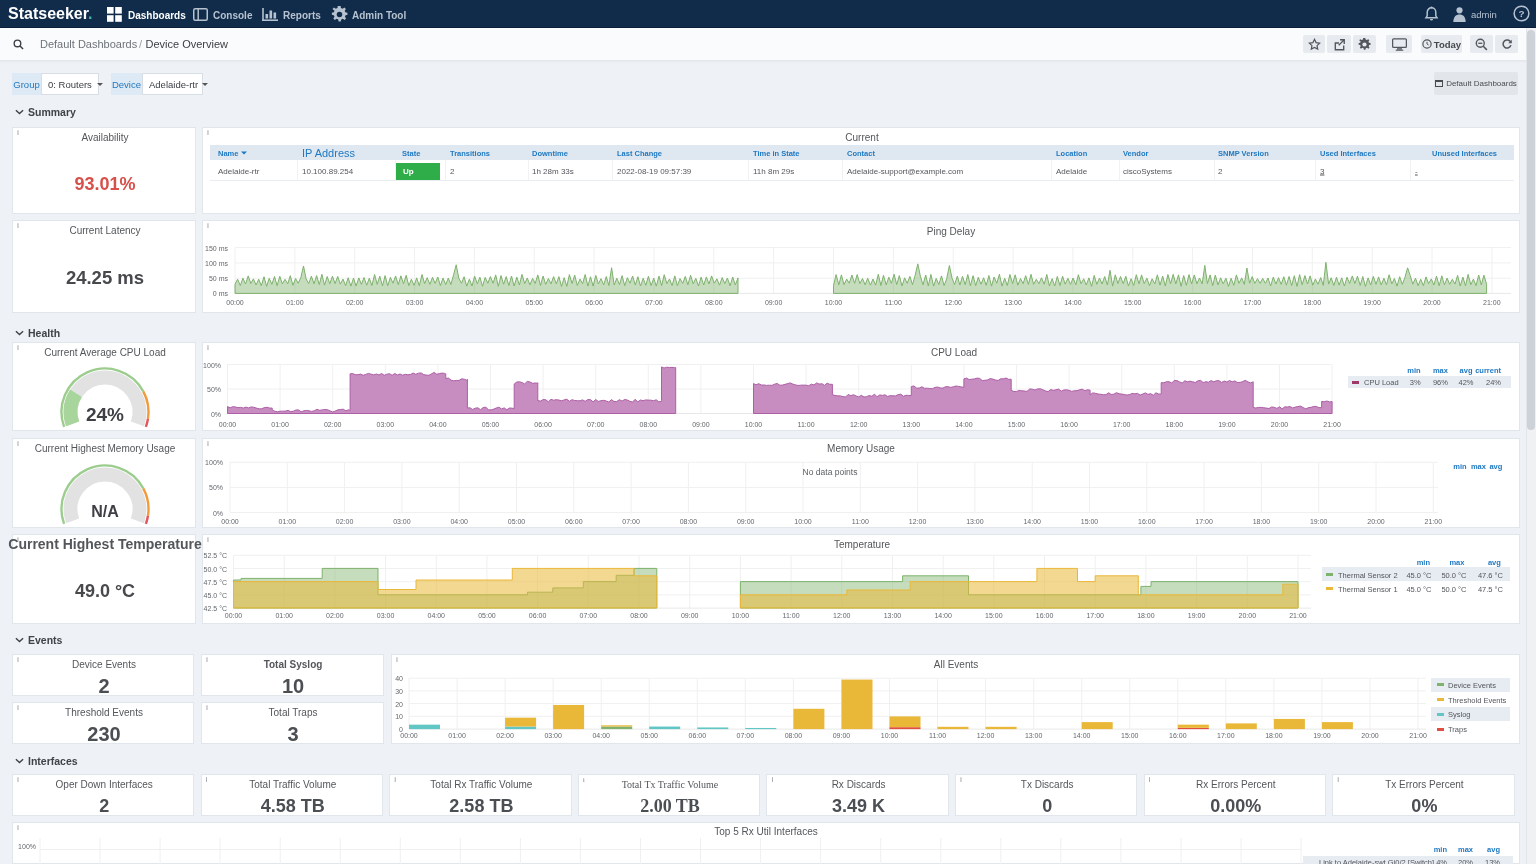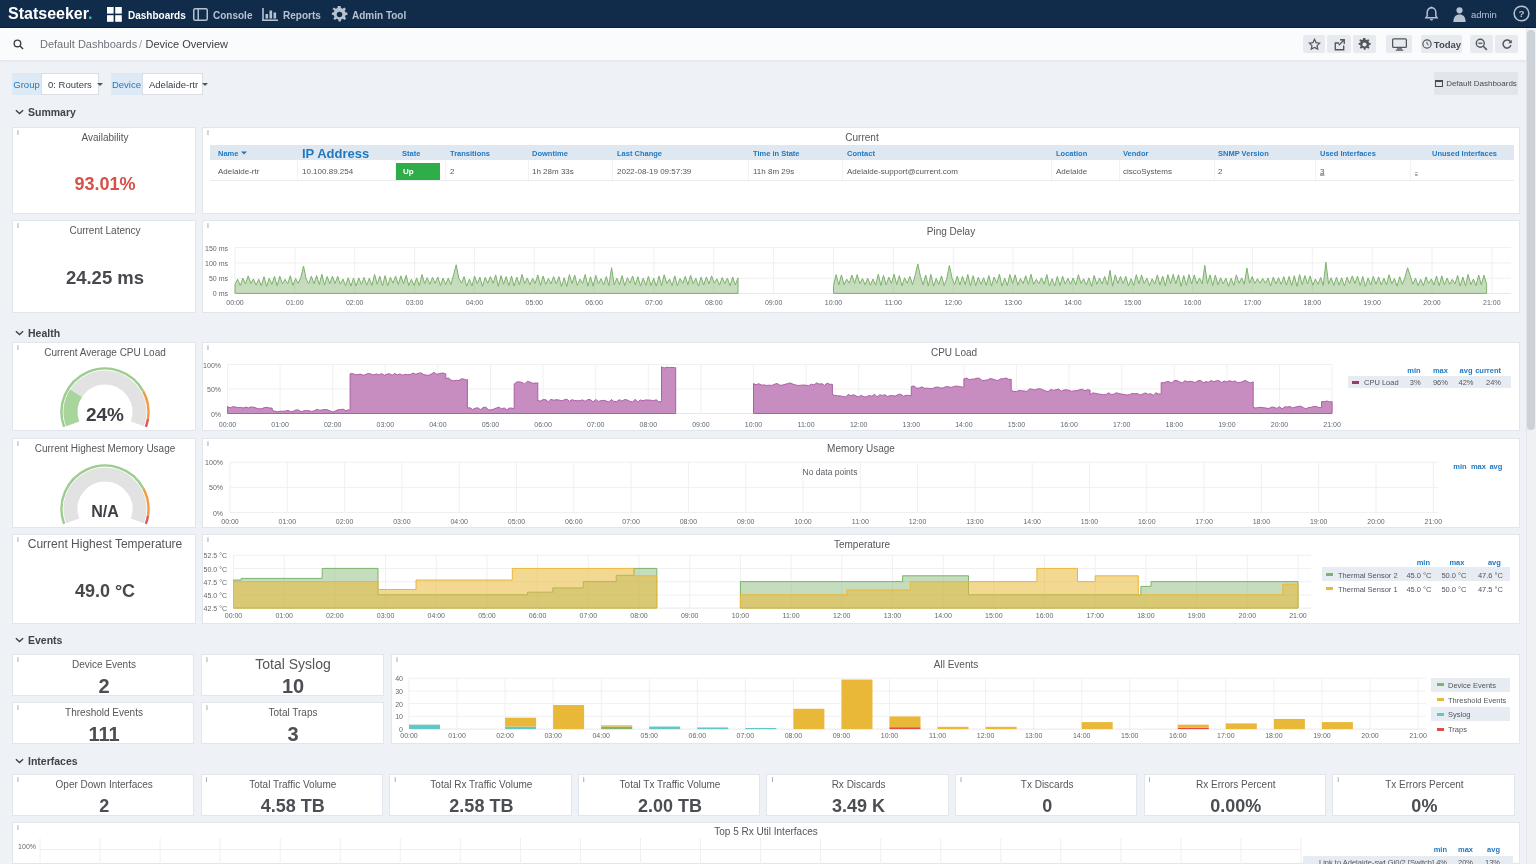--- a/index.html
+++ b/index.html
@@ -121,33 +121,33 @@
     <div style="position:absolute;left:4px;top:1px;font-size:7px;color:#a8adb3;font-weight:bold;">i</div>
     <div style="position:absolute;left:92px;top:9px;transform:translate(-50%,-50%);font-size:10px;color:#53565a;font-weight:500;white-space:nowrap;">Availability</div>
     <div style="position:absolute;left:92px;top:56px;transform:translate(-50%,-50%);font-size:18px;color:#d75049;font-weight:bold;white-space:nowrap;">93.01%</div>
   </div>
 <div style="position:absolute;left:202px;top:127px;width:1318px;height:87px;background:#fff;border:1px solid #e1e6ec;box-sizing:border-box;">
     <div style="position:absolute;left:4px;top:1px;font-size:7px;color:#a8adb3;font-weight:bold;">i</div>
     <div style="position:absolute;left:659px;top:9px;transform:translate(-50%,-50%);font-size:10px;color:#53565a;font-weight:500;white-space:nowrap;">Current</div>
     <div style="position:absolute;left:6.5px;top:17px;width:1304px;height:14.5px;background:#dfe8f0;"></div>
     <div style="position:absolute;left:15px;top:24.5px;transform:translateY(-50%);font-size:7.5px;color:#1f78c1;font-weight:bold;white-space:nowrap;">Name<span style="display:inline-block;margin-left:3px;width:0;height:0;border-left:3px solid transparent;border-right:3px solid transparent;border-top:3.5px solid #1f78c1;vertical-align:middle;"></span></div>
     <div style="position:absolute;left:15px;top:43px;transform:translateY(-50%);font-size:8px;color:#53565b;font-weight:normal;white-space:nowrap;">Adelaide-rtr</div>
-    <div style="position:absolute;left:99px;top:24.5px;transform:translateY(-50%);font-size:13px;color:#1f78c1;font-weight:bold;white-space:nowrap;">IP Address</div>
+    <div style="position:absolute;left:99px;top:24.5px;transform:translateY(-50%);font-size:11px;color:#1f78c1;font-weight:normal;white-space:nowrap;">IP Address</div>
     <div style="position:absolute;left:99px;top:43px;transform:translateY(-50%);font-size:8px;color:#53565b;font-weight:normal;white-space:nowrap;">10.100.89.254</div>
     <div style="position:absolute;left:199px;top:25px;transform:translateY(-50%);font-size:7.5px;color:#1f78c1;font-weight:bold;white-space:nowrap;">State</div>
     <div style="position:absolute;left:247px;top:24.5px;transform:translateY(-50%);font-size:7.5px;color:#1f78c1;font-weight:bold;white-space:nowrap;">Transitions</div>
     <div style="position:absolute;left:247px;top:43px;transform:translateY(-50%);font-size:8px;color:#53565b;font-weight:normal;white-space:nowrap;">2</div>
     <div style="position:absolute;left:329px;top:24.5px;transform:translateY(-50%);font-size:7.5px;color:#1f78c1;font-weight:bold;white-space:nowrap;">Downtime</div>
     <div style="position:absolute;left:329px;top:43px;transform:translateY(-50%);font-size:8px;color:#53565b;font-weight:normal;white-space:nowrap;">1h 28m 33s</div>
     <div style="position:absolute;left:414px;top:24.5px;transform:translateY(-50%);font-size:7.5px;color:#1f78c1;font-weight:bold;white-space:nowrap;">Last Change</div>
     <div style="position:absolute;left:414px;top:43px;transform:translateY(-50%);font-size:8px;color:#53565b;font-weight:normal;white-space:nowrap;">2022-08-19 09:57:39</div>
     <div style="position:absolute;left:550px;top:24.5px;transform:translateY(-50%);font-size:7.5px;color:#1f78c1;font-weight:bold;white-space:nowrap;">Time in State</div>
     <div style="position:absolute;left:550px;top:43px;transform:translateY(-50%);font-size:8px;color:#53565b;font-weight:normal;white-space:nowrap;">11h 8m 29s</div>
     <div style="position:absolute;left:644px;top:24.5px;transform:translateY(-50%);font-size:7.5px;color:#1f78c1;font-weight:bold;white-space:nowrap;">Contact</div>
-    <div style="position:absolute;left:644px;top:43px;transform:translateY(-50%);font-size:8px;color:#53565b;font-weight:normal;white-space:nowrap;">Adelaide-support@current.com</div>
+    <div style="position:absolute;left:644px;top:43px;transform:translateY(-50%);font-size:8px;color:#53565b;font-weight:normal;white-space:nowrap;">Adelaide-support@example.com</div>
     <div style="position:absolute;left:853px;top:24.5px;transform:translateY(-50%);font-size:7.5px;color:#1f78c1;font-weight:bold;white-space:nowrap;">Location</div>
     <div style="position:absolute;left:853px;top:43px;transform:translateY(-50%);font-size:8px;color:#53565b;font-weight:normal;white-space:nowrap;">Adelaide</div>
     <div style="position:absolute;left:920px;top:24.5px;transform:translateY(-50%);font-size:7.5px;color:#1f78c1;font-weight:bold;white-space:nowrap;">Vendor</div>
     <div style="position:absolute;left:920px;top:43px;transform:translateY(-50%);font-size:8px;color:#53565b;font-weight:normal;white-space:nowrap;">ciscoSystems</div>
     <div style="position:absolute;left:1015px;top:24.5px;transform:translateY(-50%);font-size:7.5px;color:#1f78c1;font-weight:bold;white-space:nowrap;">SNMP Version</div>
     <div style="position:absolute;left:1015px;top:43px;transform:translateY(-50%);font-size:8px;color:#53565b;font-weight:normal;white-space:nowrap;">2</div>
     <div style="position:absolute;left:1117px;top:24.5px;transform:translateY(-50%);font-size:7.5px;color:#1f78c1;font-weight:bold;white-space:nowrap;">Used Interfaces</div>
     <div style="position:absolute;left:1117px;top:43px;transform:translateY(-50%);font-size:8px;color:#53565b;font-weight:normal;white-space:nowrap;"><span style="text-decoration:underline;">3</span></div>
     <div style="position:absolute;left:1229px;top:24.5px;transform:translateY(-50%);font-size:7.5px;color:#1f78c1;font-weight:bold;white-space:nowrap;">Unused Interfaces</div>
     <div style="position:absolute;left:1212px;top:43px;transform:translateY(-50%);font-size:8px;color:#53565b;font-weight:normal;white-space:nowrap;"><span style="text-decoration:underline;">-</span></div>
@@ -378,21 +378,21 @@
     <div style="position:absolute;left:1115.7px;top:81.5px;transform:translate(-50%,-50%);font-size:7px;color:#63676d;font-weight:normal;white-space:nowrap;">19:00</div>
     <div style="position:absolute;left:1173.0px;top:81.5px;transform:translate(-50%,-50%);font-size:7px;color:#63676d;font-weight:normal;white-space:nowrap;">20:00</div>
     <div style="position:absolute;left:1230.3px;top:81.5px;transform:translate(-50%,-50%);font-size:7px;color:#63676d;font-weight:normal;white-space:nowrap;">21:00</div>
     <div style="position:absolute;left:627px;top:33px;transform:translate(-50%,-50%);font-size:8.5px;color:#5a5e63;font-weight:normal;white-space:nowrap;">No data points</div>
     <div style="position:absolute;right:52.299999999999955px;top:27px;transform:translateY(-50%);font-size:7.5px;font-weight:bold;color:#1f78c1;">min</div>
     <div style="position:absolute;right:33.09999999999991px;top:27px;transform:translateY(-50%);font-size:7.5px;font-weight:bold;color:#1f78c1;">max</div>
     <div style="position:absolute;right:16.700000000000045px;top:27px;transform:translateY(-50%);font-size:7.5px;font-weight:bold;color:#1f78c1;">avg</div>
   </div>
 <div style="position:absolute;left:12px;top:534px;width:184px;height:90px;background:#fff;border:1px solid #e1e6ec;box-sizing:border-box;">
     <div style="position:absolute;left:4px;top:1px;font-size:7px;color:#a8adb3;font-weight:bold;">i</div>
-    <div style="position:absolute;left:92px;top:9px;transform:translate(-50%,-50%);font-size:12px;color:#53565a;font-weight:400;white-space:nowrap;">Current Highest Temperature</div>
+    <div style="position:absolute;left:92px;top:9px;transform:translate(-50%,-50%);font-size:14px;color:#53565a;font-weight:700;white-space:nowrap;">Current Highest Temperature</div>
     <div style="position:absolute;left:92px;top:56px;transform:translate(-50%,-50%);font-size:18px;color:#47494d;font-weight:bold;white-space:nowrap;">49.0 °C</div>
   </div>
 <div style="position:absolute;left:202px;top:534px;width:1318px;height:90px;background:#fff;border:1px solid #e1e6ec;box-sizing:border-box;">
     <div style="position:absolute;left:4px;top:1px;font-size:7px;color:#a8adb3;font-weight:bold;">i</div>
     <div style="position:absolute;left:659px;top:9px;transform:translate(-50%,-50%);font-size:10px;color:#53565a;font-weight:500;white-space:nowrap;">Temperature</div>
     <div style="position:absolute;right:1292px;top:20.299999999999955px;transform:translateY(-50%);font-size:7px;color:#63676d;">52.5 °C</div>
     <div style="position:absolute;right:1292px;top:33.5px;transform:translateY(-50%);font-size:7px;color:#63676d;">50.0 °C</div>
     <div style="position:absolute;right:1292px;top:46.700000000000045px;transform:translateY(-50%);font-size:7px;color:#63676d;">47.5 °C</div>
     <div style="position:absolute;right:1292px;top:59.89999999999998px;transform:translateY(-50%);font-size:7px;color:#63676d;">45.0 °C</div>
     <div style="position:absolute;right:1292px;top:73.10000000000002px;transform:translateY(-50%);font-size:7px;color:#63676d;">42.5 °C</div>
@@ -466,27 +466,27 @@
     <div style="position:absolute;right:52.5px;top:53.5px;transform:translateY(-50%);font-size:7.5px;color:#53565b;">50.0 °C</div>
     <div style="position:absolute;right:16px;top:53.5px;transform:translateY(-50%);font-size:7.5px;color:#53565b;">47.5 °C</div>
   </div>
 <div style="position:absolute;left:12px;top:654px;width:182px;height:42px;background:#fff;border:1px solid #e1e6ec;box-sizing:border-box;">
     <div style="position:absolute;left:4px;top:1px;font-size:7px;color:#a8adb3;font-weight:bold;">i</div>
     <div style="position:absolute;left:91px;top:9px;transform:translate(-50%,-50%);font-size:10px;color:#53565a;font-weight:500;white-space:nowrap;">Device Events</div>
     <div style="position:absolute;left:91px;top:31px;transform:translate(-50%,-50%);font-size:20px;color:#4b4e53;font-weight:bold;white-space:nowrap;">2</div>
   </div>
 <div style="position:absolute;left:201px;top:654px;width:183px;height:42px;background:#fff;border:1px solid #e1e6ec;box-sizing:border-box;">
     <div style="position:absolute;left:4px;top:1px;font-size:7px;color:#a8adb3;font-weight:bold;">i</div>
-    <div style="position:absolute;left:91px;top:9px;transform:translate(-50%,-50%);font-size:14px;color:#53565a;font-weight:400;white-space:nowrap;text-align:center;">Total Syslog</div>
+    <div style="position:absolute;left:91px;top:9px;transform:translate(-50%,-50%);font-size:10px;color:#53565a;font-weight:700;white-space:nowrap;text-align:center;">Total Syslog</div>
     <div style="position:absolute;left:91px;top:31px;transform:translate(-50%,-50%);font-size:20px;color:#4b4e53;font-weight:bold;white-space:nowrap;">10</div>
   </div>
 <div style="position:absolute;left:12px;top:702px;width:182px;height:42px;background:#fff;border:1px solid #e1e6ec;box-sizing:border-box;">
     <div style="position:absolute;left:4px;top:1px;font-size:7px;color:#a8adb3;font-weight:bold;">i</div>
     <div style="position:absolute;left:91px;top:9px;transform:translate(-50%,-50%);font-size:10px;color:#53565a;font-weight:500;white-space:nowrap;">Threshold Events</div>
-    <div style="position:absolute;left:91px;top:31px;transform:translate(-50%,-50%);font-size:20px;color:#4b4e53;font-weight:bold;white-space:nowrap;">111</div>
+    <div style="position:absolute;left:91px;top:31px;transform:translate(-50%,-50%);font-size:20px;color:#4b4e53;font-weight:bold;white-space:nowrap;">230</div>
   </div>
 <div style="position:absolute;left:201px;top:702px;width:183px;height:42px;background:#fff;border:1px solid #e1e6ec;box-sizing:border-box;">
     <div style="position:absolute;left:4px;top:1px;font-size:7px;color:#a8adb3;font-weight:bold;">i</div>
     <div style="position:absolute;left:91px;top:9px;transform:translate(-50%,-50%);font-size:10px;color:#53565a;font-weight:500;white-space:nowrap;">Total Traps</div>
     <div style="position:absolute;left:91px;top:31px;transform:translate(-50%,-50%);font-size:20px;color:#4b4e53;font-weight:bold;white-space:nowrap;">3</div>
   </div>
 <div style="position:absolute;left:391px;top:654px;width:1129px;height:90px;background:#fff;border:1px solid #e1e6ec;box-sizing:border-box;">
     <div style="position:absolute;left:4px;top:1px;font-size:7px;color:#a8adb3;font-weight:bold;">i</div>
     <div style="position:absolute;left:564px;top:9px;transform:translate(-50%,-50%);font-size:10px;color:#53565a;font-weight:500;white-space:nowrap;">All Events</div>
     <div style="position:absolute;right:1116px;top:23.200000000000045px;transform:translateY(-50%);font-size:7px;color:#63676d;">40</div>
@@ -585,21 +585,21 @@
 <div style="position:absolute;left:200.6px;top:774px;width:182.4px;height:41.5px;background:#fff;border:1px solid #e1e6ec;box-sizing:border-box;">
     <div style="position:absolute;left:4px;top:1px;font-size:7px;color:#a8adb3;font-weight:bold;">i</div>
     <div style="position:absolute;left:91.2px;top:9px;transform:translate(-50%,-50%);font-size:10px;color:#53565a;font-weight:500;white-space:nowrap;">Total Traffic Volume</div>
     <div style="position:absolute;left:91.2px;top:31px;transform:translate(-50%,-50%);font-size:18px;color:#4b4e53;font-weight:bold;white-space:nowrap;">4.58 TB</div>
   </div>
 <div style="position:absolute;left:389.2px;top:774px;width:182.40000000000003px;height:41.5px;background:#fff;border:1px solid #e1e6ec;box-sizing:border-box;">
     <div style="position:absolute;left:4px;top:1px;font-size:7px;color:#a8adb3;font-weight:bold;">i</div>
     <div style="position:absolute;left:91.2px;top:9px;transform:translate(-50%,-50%);font-size:10px;color:#53565a;font-weight:500;white-space:nowrap;text-align:center;">Total Rx Traffic Volume</div>
     <div style="position:absolute;left:91.2px;top:31px;transform:translate(-50%,-50%);font-size:18px;color:#4b4e53;font-weight:bold;white-space:nowrap;">2.58 TB</div>
   </div>
-<div style="position:absolute;left:577.8px;top:774px;width:182.39999999999998px;height:41.5px;background:#fff;border:1px solid #e1e6ec;box-sizing:border-box;">
+<div style="position:absolute;left:577.8px;top:774px;width:182.39999999999998px;height:41.5px;background:#fff;border:1px solid #e1e6ec;box-sizing:border-box;font-family:Liberation Serif, serif;">
     <div style="position:absolute;left:4px;top:1px;font-size:7px;color:#a8adb3;font-weight:bold;">i</div>
     <div style="position:absolute;left:91.2px;top:9px;transform:translate(-50%,-50%);font-size:10px;color:#53565a;font-weight:500;white-space:nowrap;">Total Tx Traffic Volume</div>
     <div style="position:absolute;left:91.2px;top:31px;transform:translate(-50%,-50%);font-size:18px;color:#4b4e53;font-weight:bold;white-space:nowrap;">2.00 TB</div>
   </div>
 <div style="position:absolute;left:766.4px;top:774px;width:182.39999999999998px;height:41.5px;background:#fff;border:1px solid #e1e6ec;box-sizing:border-box;">
     <div style="position:absolute;left:4px;top:1px;font-size:7px;color:#a8adb3;font-weight:bold;">i</div>
     <div style="position:absolute;left:91.2px;top:9px;transform:translate(-50%,-50%);font-size:10px;color:#53565a;font-weight:500;white-space:nowrap;">Rx Discards</div>
     <div style="position:absolute;left:91.2px;top:31px;transform:translate(-50%,-50%);font-size:18px;color:#4b4e53;font-weight:bold;white-space:nowrap;">3.49 K</div>
   </div>
 <div style="position:absolute;left:955.0px;top:774px;width:182.4000000000001px;height:41.5px;background:#fff;border:1px solid #e1e6ec;box-sizing:border-box;">

